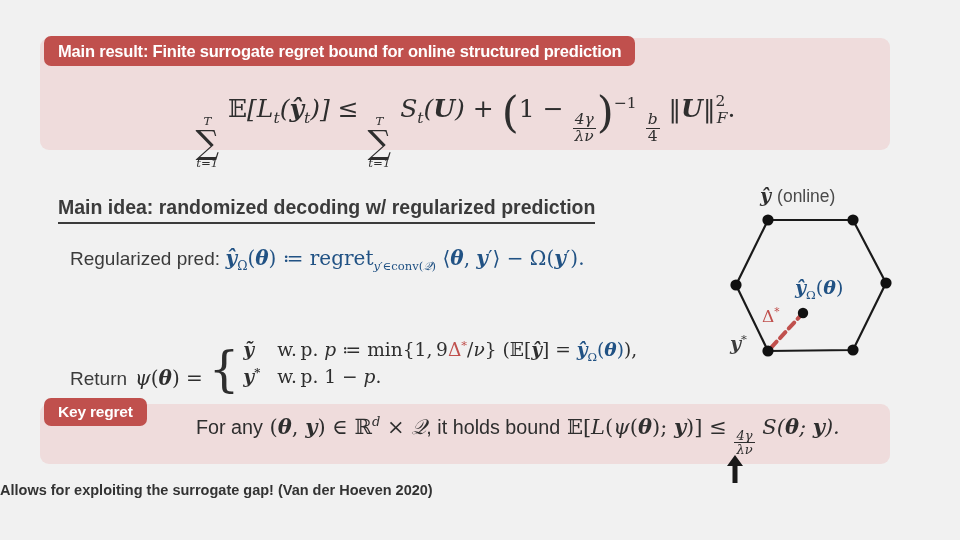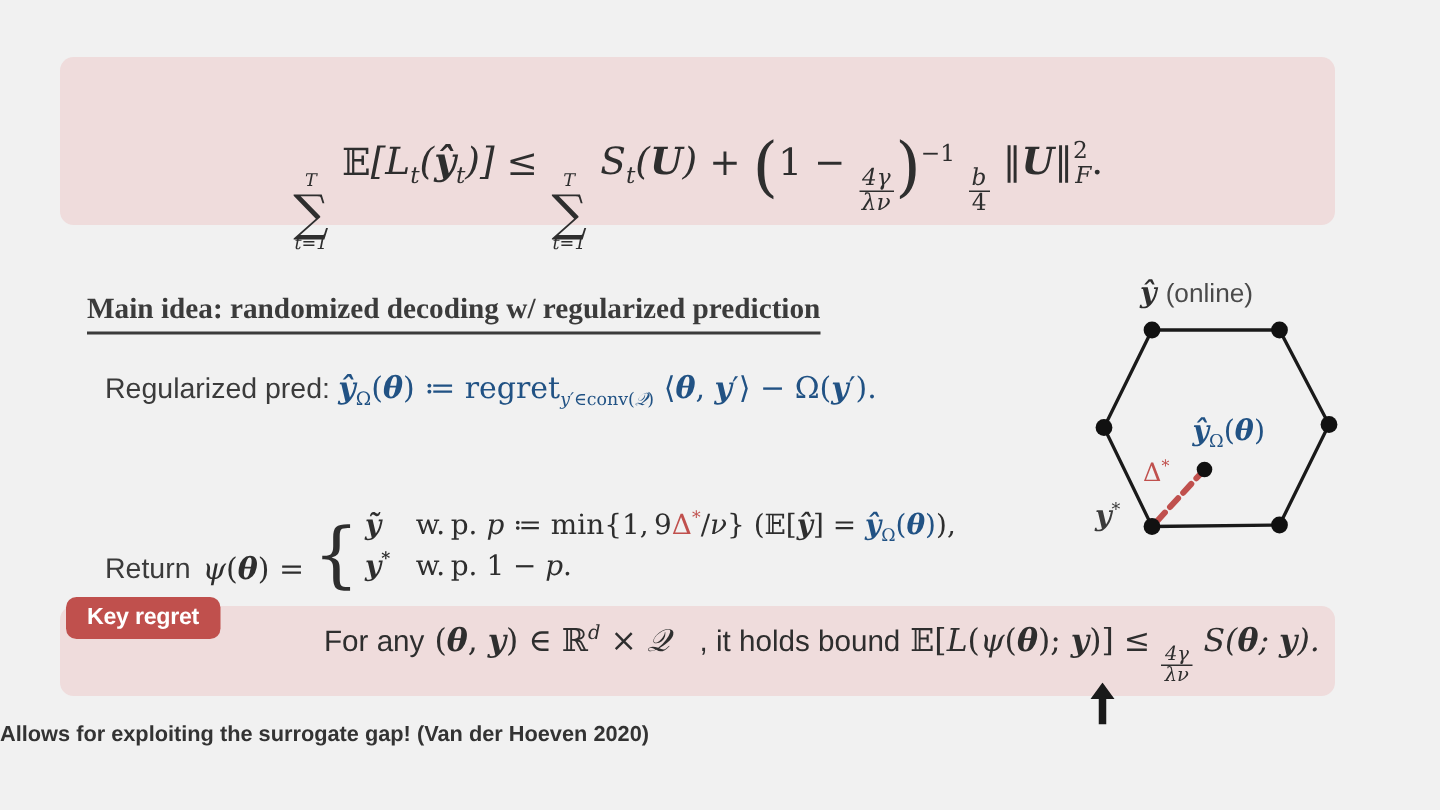--- a/index.html
+++ b/index.html
@@ -110,21 +110,20 @@
 
   
   #main-idea-heading {
     position: absolute;
     left: 58px; top: 196px;
     font-size: 19.5px;
     font-weight: bold;
     color: #3b3b3b;
     border-bottom: 2px solid #3b3b3b;
     padding-bottom: 3px;
-    font-family: Liberation Serif, serif;
   }
   #reg-pred-line {
     position: absolute;
     left: 70px; top: 246px;
     font-size: 20px;
     white-space: nowrap;
   }
   #reg-pred-label {
     font-family: "Liberation Sans", sans-serif;
     color: #3b3b3b;
@@ -193,21 +192,20 @@
   #lemma-formula {
     position: absolute;
     left: 196px; top: 414px;
     font-size: 21px;
     white-space: nowrap;
   }
   #lemma-formula .sansish {
     font-family: "Liberation Sans", sans-serif;
     font-size: 0.94em;
     color: #2e2e2e;
-    margin-left: 20px;
   }
 
   
   #caption-arrow {
     position: absolute;
     left: 726px; top: 455px;
     width: 18px; height: 28px;
   }
   #bottom-caption {
     position: absolute;
@@ -218,20 +216,23 @@
     color: #333333;
   }
 </style>
 </head>
 <body>
 
 <div class="slide">
 
   <div class="panel" id="result-panel"></div>
 
+  <div class="badge" id="result-badge">
+    <span>Main result: Finite surrogate regret bound for online structured prediction</span>
+  </div>
 
   <div class="math" id="main-formula">
     <span class="bigop">
       <span class="lim">T</span>
       <span class="op">∑</span>
       <span class="lim">t=1</span>
     </span>
     <span class="up">𝔼</span><span class="mi">[<span class="mi">L</span><sub class="it">t</sub>(<span class="mib">ŷ</span><sub class="it">t</sub>)]</span>
     <span class="up">≤</span>
     <span class="bigop">

